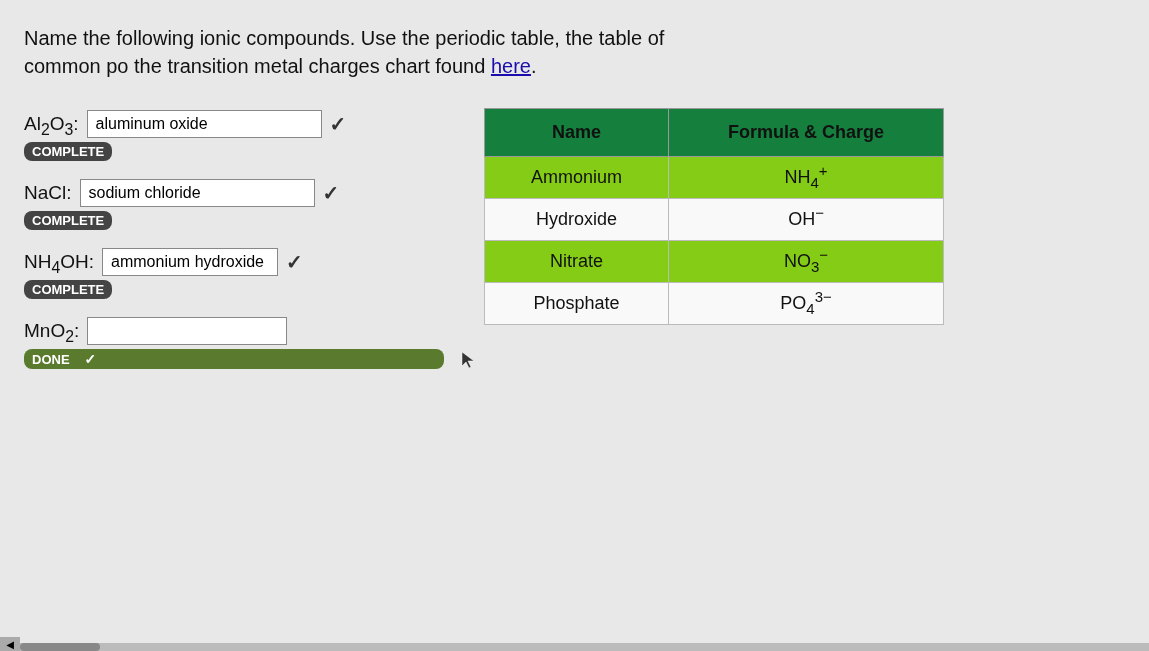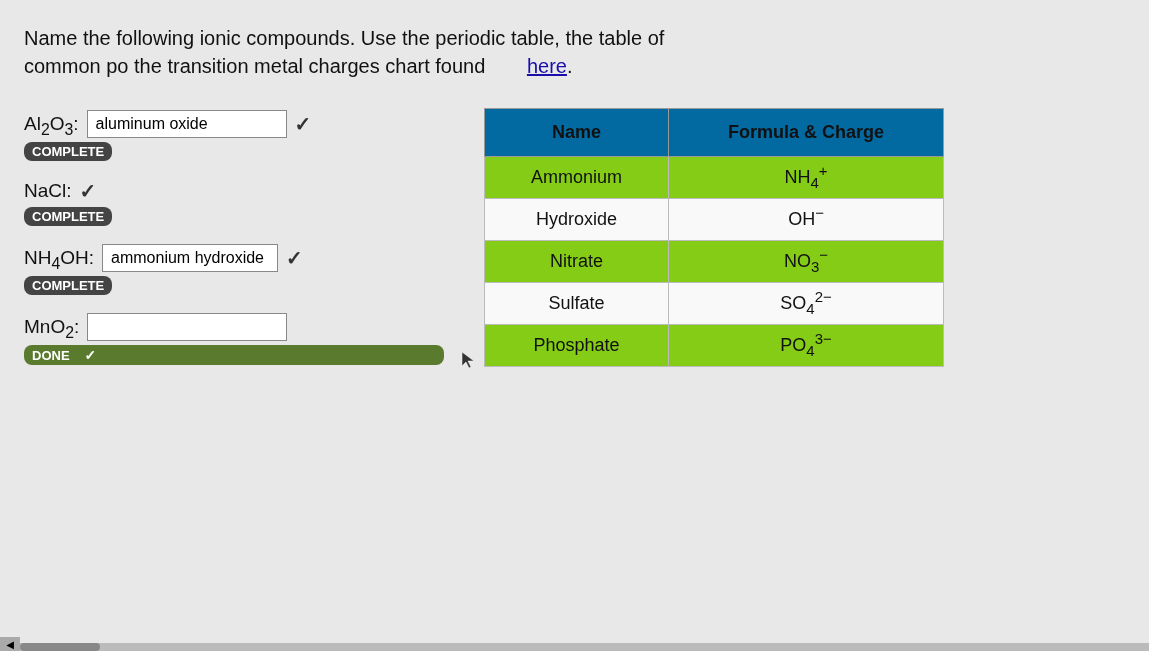--- a/index.html
+++ b/index.html
@@ -21,21 +21,20 @@
     .instructions {
       font-size: 20px;
       color: #111;
       margin-bottom: 28px;
       max-width: 700px;
       line-height: 1.4;
     }
     .instructions a {
       color: #1a0dab;
       text-decoration: underline;
-      margin-left: 36px;
     }
     .content-area {
       display: flex;
       flex-direction: row;
       gap: 40px;
       align-items: flex-start;
     }
     .left-panel {
       flex: 0 0 420px;
       display: flex;
@@ -58,21 +57,21 @@
     .formula-text {
       font-size: 19px;
       color: #111;
       white-space: nowrap;
     }
     .answer-input {
       border: 1px solid #888;
       background: #fff;
       padding: 3px 8px;
       font-size: 16px;
-      width: 200px;
+      width: 235px;
       height: 28px;
       outline: none;
     }
     .check-mark {
       color: #333;
       font-size: 20px;
       font-weight: bold;
     }
     .status-badge {
       display: inline-block;
@@ -95,21 +94,21 @@
     .right-panel {
       flex: 0 0 460px;
       margin-top: 0px;
     }
     .polyatomic-table {
       border-collapse: collapse;
       width: 460px;
       font-size: 18px;
     }
     .polyatomic-table th {
-      background: #0369a1;
+      background: #15803d;
       color: #111;
       font-weight: bold;
       padding: 12px 20px;
       border: 1px solid #999;
       line-height: 1.3;
     }
     .polyatomic-table td {
       background: #84cc16;
       border: 1px solid #bbb;
       padding: 10px 20px;
@@ -179,20 +178,21 @@
           <span class="check-mark">✓</span>
         </div>
         <div>
           <span class="status-badge badge-complete">COMPLETE</span>
         </div>
       </div>
 
       <div class="problem-row">
         <div class="problem-line">
           <span class="formula-text">NaCl:</span>
+          <input class="answer-input" type="text" value="sodium chloride" readonly="" style="">
           <span class="check-mark">✓</span>
         </div>
         <div>
           <span class="status-badge badge-complete">COMPLETE</span>
         </div>
       </div>
 
       <div class="problem-row">
         <div class="problem-line">
           <span class="formula-text">NH<sub>4</sub>OH:</span>
@@ -240,24 +240,20 @@
           </tr>
           <tr>
             <td>Hydroxide</td>
             <td>OH<sup>−</sup></td>
           </tr>
           <tr>
             <td>Nitrate</td>
             <td>NO<sub>3</sub><sup>−</sup></td>
           </tr>
           <tr>
-            <td>Sulfate</td>
-            <td>SO<sub>4</sub><sup>2−</sup></td>
-          </tr>
-          <tr>
             <td>Phosphate</td>
             <td>PO<sub>4</sub><sup>3−</sup></td>
           </tr>
         </tbody>
       </table>
     </div>
 
   </div>
 
   <div class="scrollbar-bottom">

